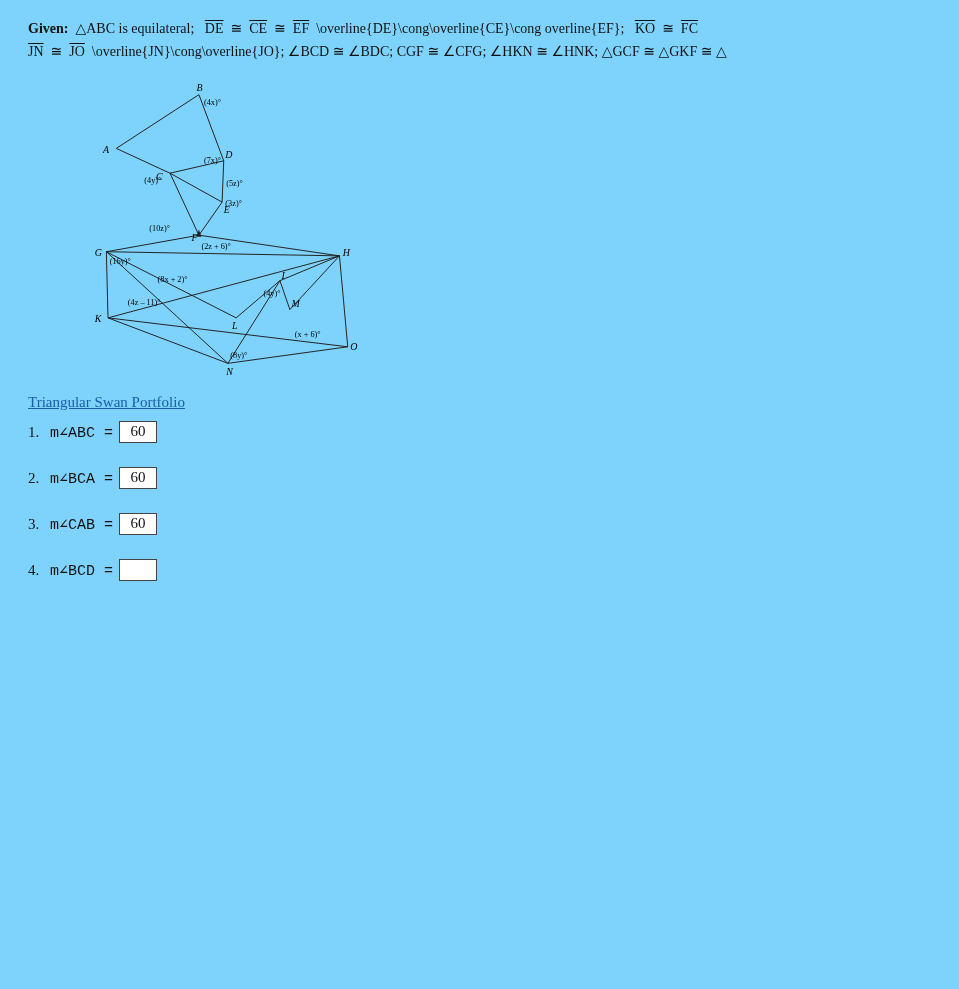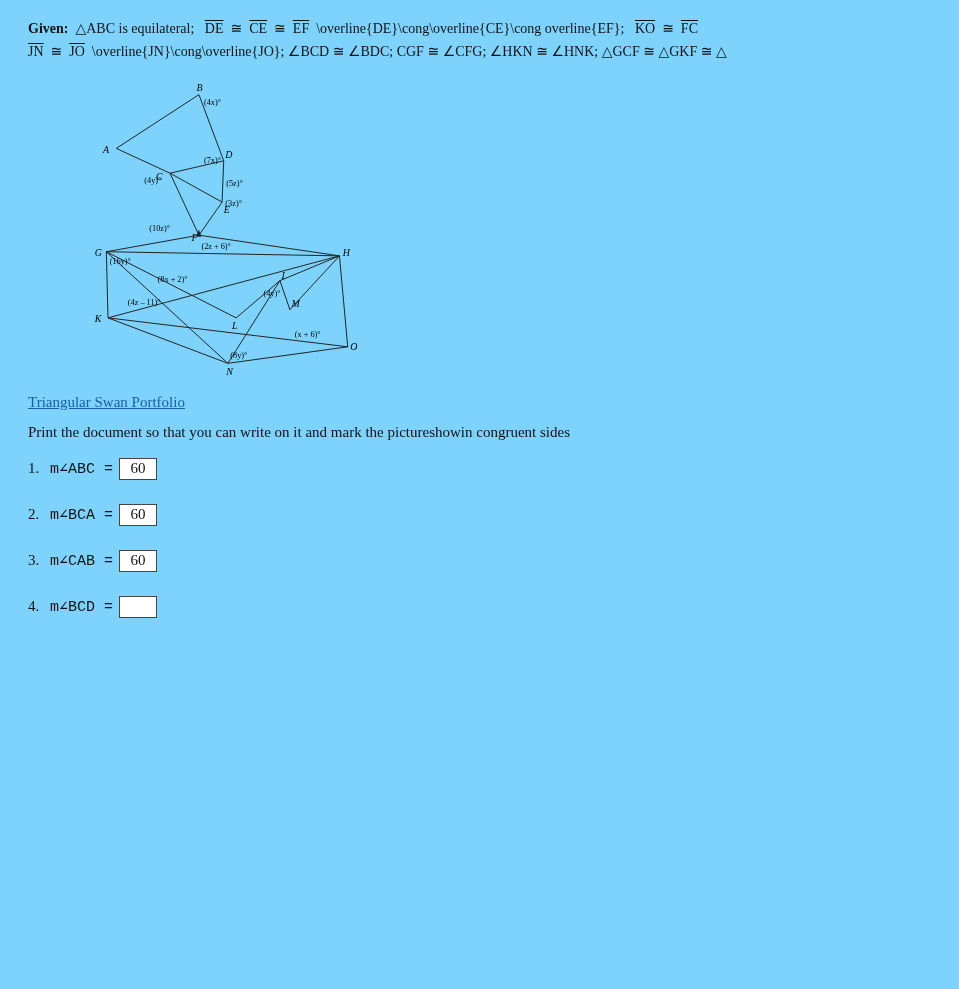--- a/index.html
+++ b/index.html
@@ -193,21 +193,20 @@
       <text x="80" y="252" font-size="10">(8x + 2)°</text>
       <text x="208" y="268" font-size="10">(4y)°</text>
       <text x="44" y="280" font-size="10">(4z – 11)°</text>
       <text x="246" y="318" font-size="10">(x + 6)°</text>
       <text x="168" y="344" font-size="10">(8y)°</text>
     </svg>
   </div>
 
   <a class="portfolio-link" href="#">Triangular Swan Portfolio</a>
 
-  <p class="print-instruction">Print the document so that you can write on it and mark the pictureshowin congruent sides</p>
 
 
   <ol class="question-list">
     <li class="question-item">
       <span class="question-num">1.</span>
       <span class="question-text">m∠ABC =</span>
       <span class="answer-box">60</span>
     </li>
     <li class="question-item">
       <span class="question-num">2.</span>

